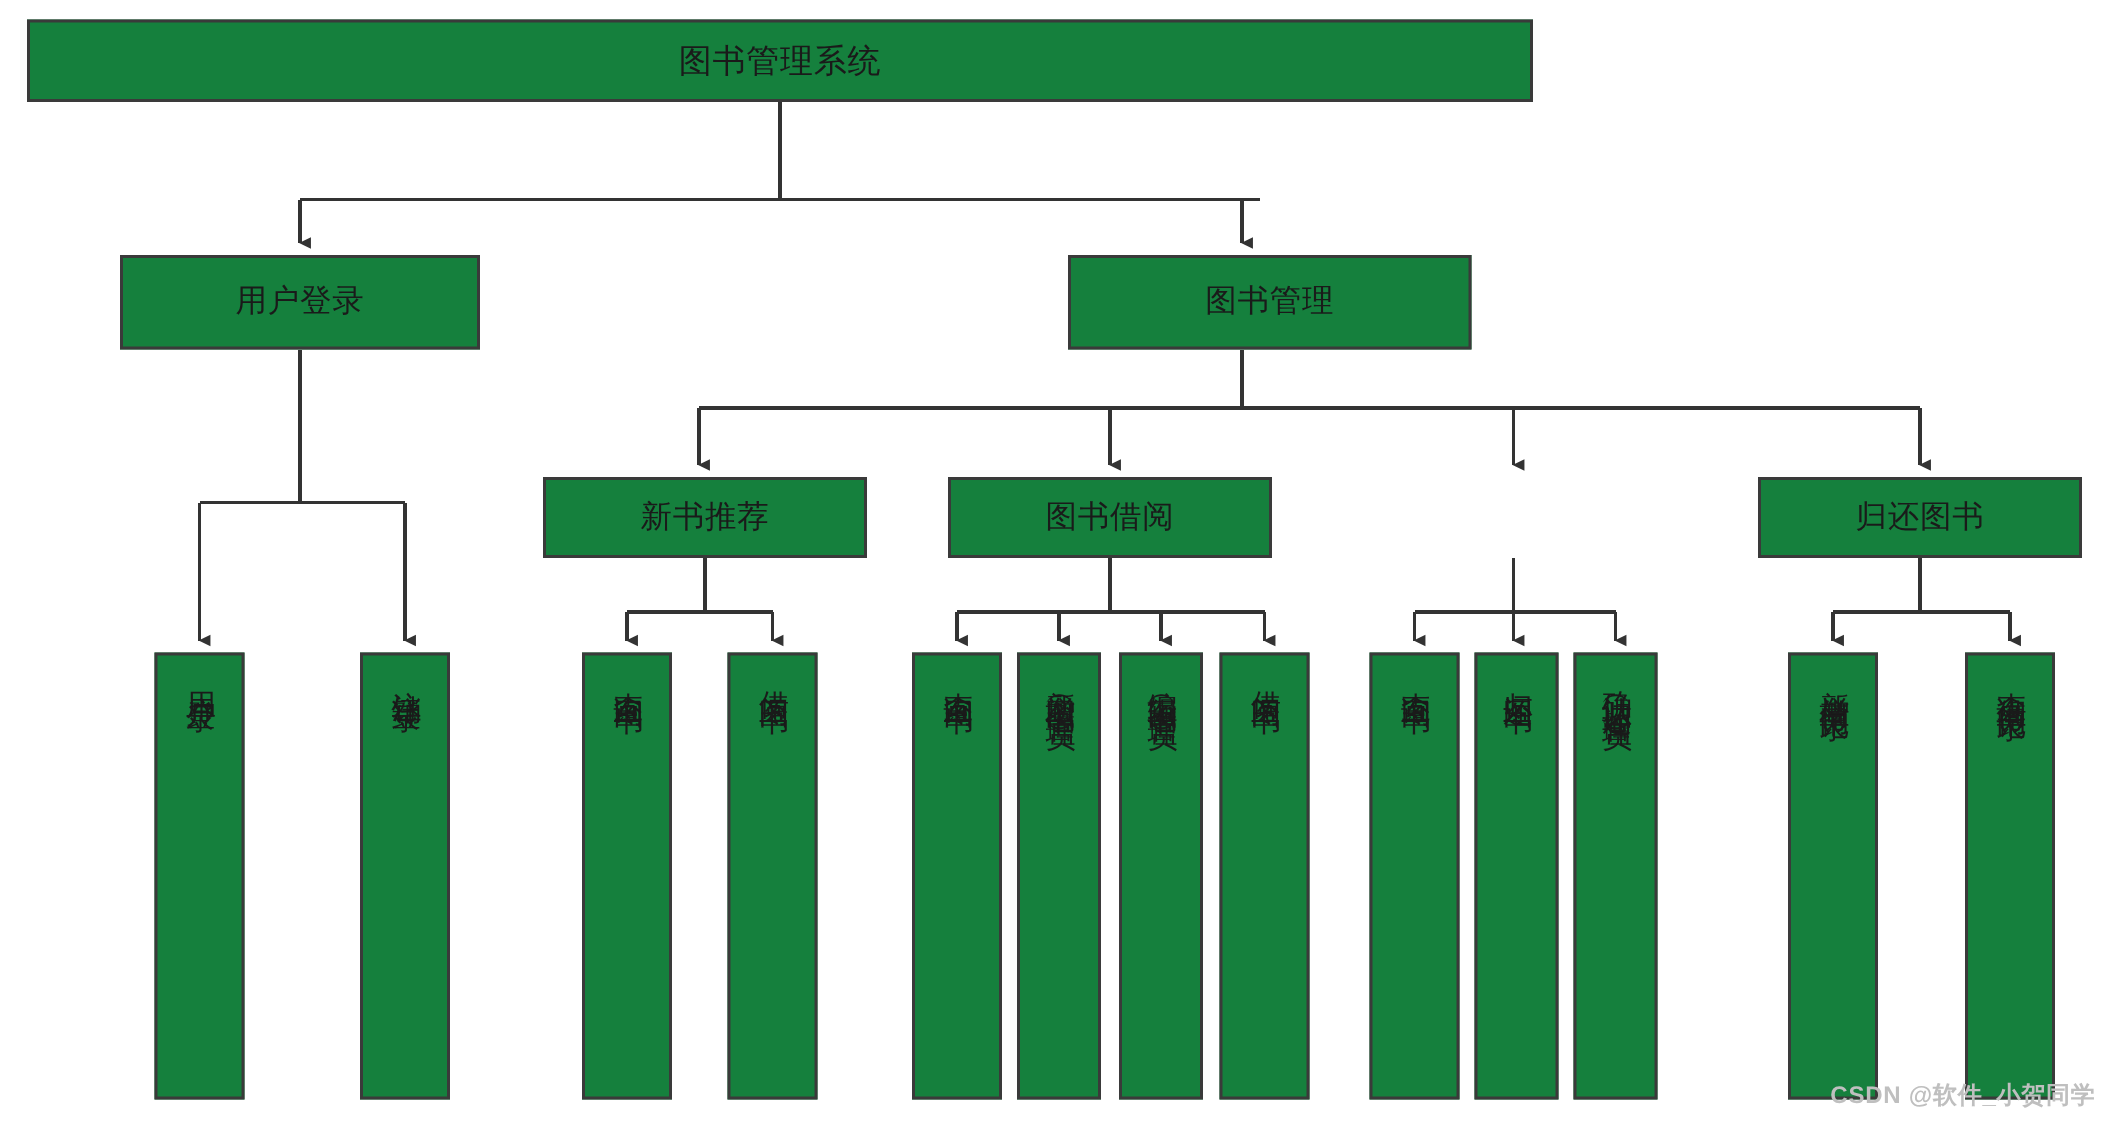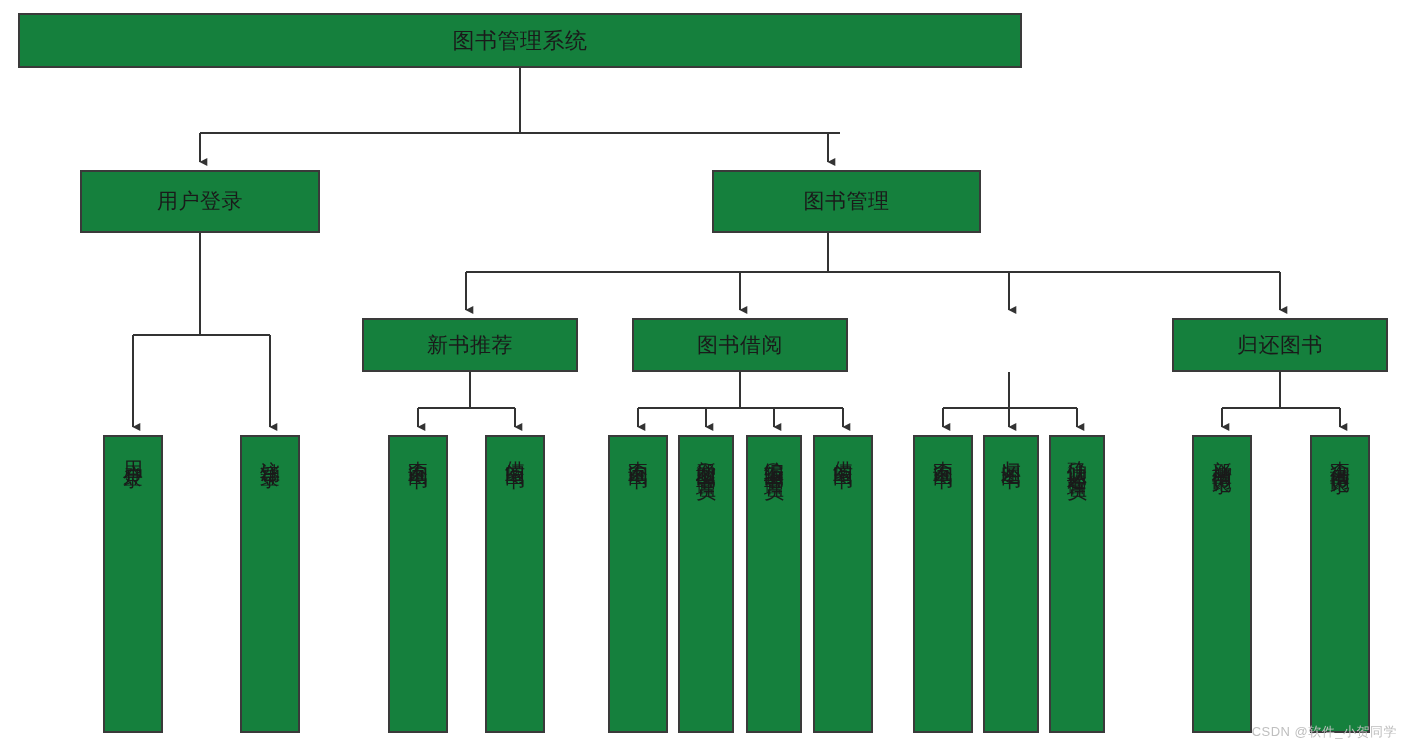--- a/index.html
+++ b/index.html
@@ -58,25 +58,26 @@
     font-size: 20px;
     letter-spacing: 3px;
     line-height: 1.05;
     white-space: nowrap;
   }
   #node-root .node-label { font-size: 22px; }
   .watermark {
     position: absolute;
     right: 8px;
     bottom: 6px;
-    font-size: 13px;
+    font-size: 16px;
     color: #bfbfbf;
     letter-spacing: 0.5px;
     white-space: nowrap;
     user-select: none;
+    font-weight: bold;
   }
 </style>
 </head>
 <body>
 
 <div id="diagram-root">
 
   <svg id="connectors" viewBox="0 0 1405 747">
     <defs>
       <marker id="arrowhead" markerWidth="9" markerHeight="9" refX="4.2" refY="7.6" orient="auto" markerUnits="userSpaceOnUse">

